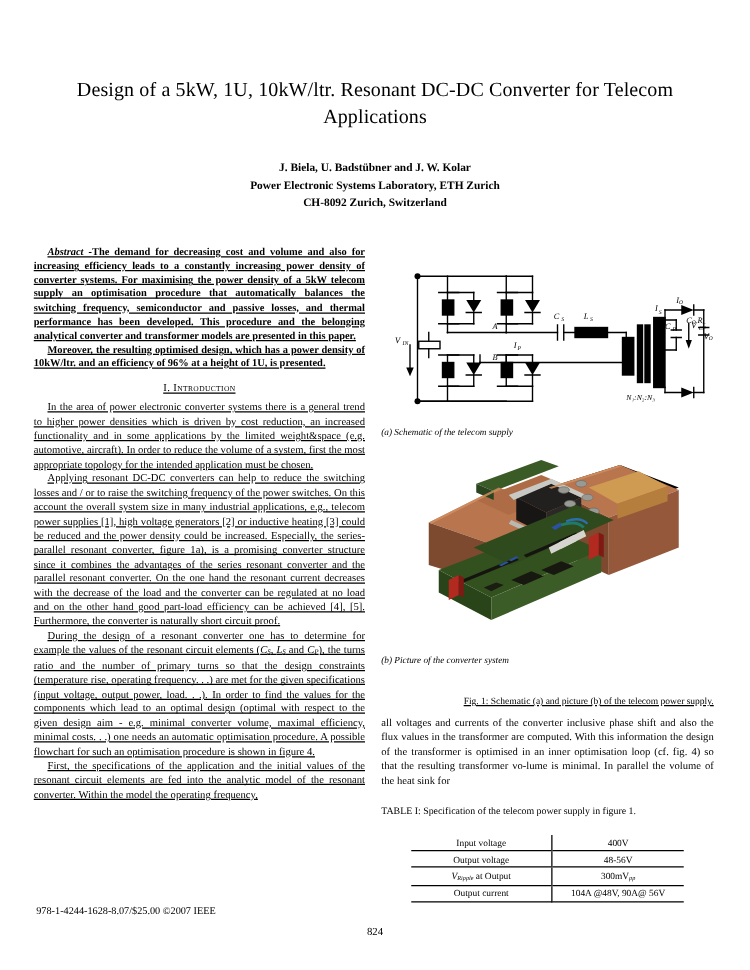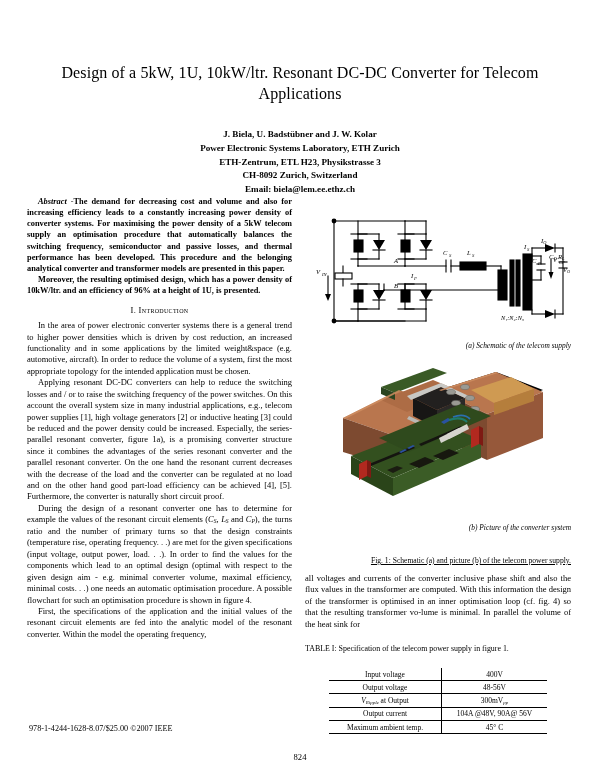--- a/index.html
+++ b/index.html
@@ -48,20 +48,21 @@
     line-height: 1.52;
   }
   .authors-block div { white-space: nowrap; text-align: center; }
 
   
   .col-left {
     position: absolute;
     left: 27px;
     top: 196px;
     width: 265px;
+    text-decoration: underline;
   }
   .col-right {
     position: absolute;
     left: 305px;
     top: 196px;
     width: 266px;
   }
 
   p.just {
     margin: 0;
@@ -103,21 +104,21 @@
   sub { font-size: 0.66em; vertical-align: -0.22em; }
 
   
   .fig-schematic {
     position: relative;
     width: 266px;
     height: 135px;
     margin-top: 8px;
   }
   .fig-caption {
-    text-align: right;
+    text-align: left;
     font-size: 7.4px;
     font-style: italic;
     margin-top: 2px;
   }
   .fig-caption-main {
     text-align: right;
     font-size: 7.6px;
     margin-top: 24px;
     text-decoration: underline;
   }
@@ -171,39 +172,36 @@
     top: 724px;
     font-size: 8.2px;
   }
   .footer-page {
     position: absolute;
     left: 0;
     top: 740px;
     width: 600px;
     text-align: center;
     font-size: 8.6px;
-    margin-top: 12px;
   }
   svg { display: block; }
 </style>
 </head>
 <body>
 
 <div class="page">
 
   <div class="title-block">
     <h1 class="paper-title">Design of a 5kW, 1U, 10kW/ltr. Resonant DC-DC Converter for Telecom Applications</h1>
   </div>
 
   <div class="authors-block">
     <div>J. Biela, U. Badstübner and J. W. Kolar</div>
     <div>Power Electronic Systems Laboratory, ETH Zurich</div>
-    <div>ETH-Zentrum, ETL H23, Physikstrasse 3</div>
     <div>CH-8092 Zurich, Switzerland</div>
-    <div>Email: biela@lem.ee.ethz.ch</div>
   </div>
 
   <div class="col-left">
 
     <p class="abstract"><span class="abs-label">Abstract -</span><span>The demand for decreasing cost and volume and also for increasing efficiency leads to a constantly increasing power density of converter systems. For maximising the power density of a 5kW telecom supply an optimisation procedure that automatically balances the switching frequency, semiconductor and passive losses, and thermal performance has been developed. This procedure and the belonging analytical converter and transformer models are presented in this paper.</span></p>
 
     <p class="abstract2">Moreover, the resulting optimised design, which has a power density of 10kW/ltr. and an efficiency of 96% at a height of 1U, is presented.</p>
 
     <h2 class="section">I. Introduction</h2>
 
@@ -485,24 +483,20 @@
           <td>48-56V</td>
         </tr>
         <tr>
           <td class="k"><i>V</i><sub><i>Ripple</i></sub> at Output</td>
           <td>300mV<sub><i>pp</i></sub></td>
         </tr>
         <tr>
           <td class="k">Output current</td>
           <td>104A @48V, 90A@ 56V</td>
         </tr>
-        <tr>
-          <td class="k">Maximum ambient temp.</td>
-          <td>45° C</td>
-        </tr>
       </tbody>
     </table>
   </div>
 
   <div class="footer-left">978-1-4244-1628-8.07/$25.00 ©2007 IEEE</div>
   <div class="footer-page">824</div>
 
 </div>
 
 </body></html>

